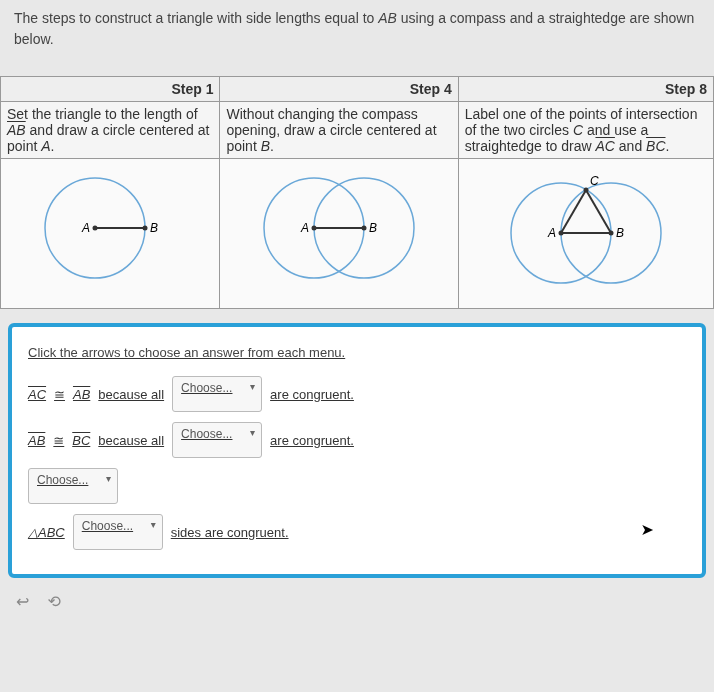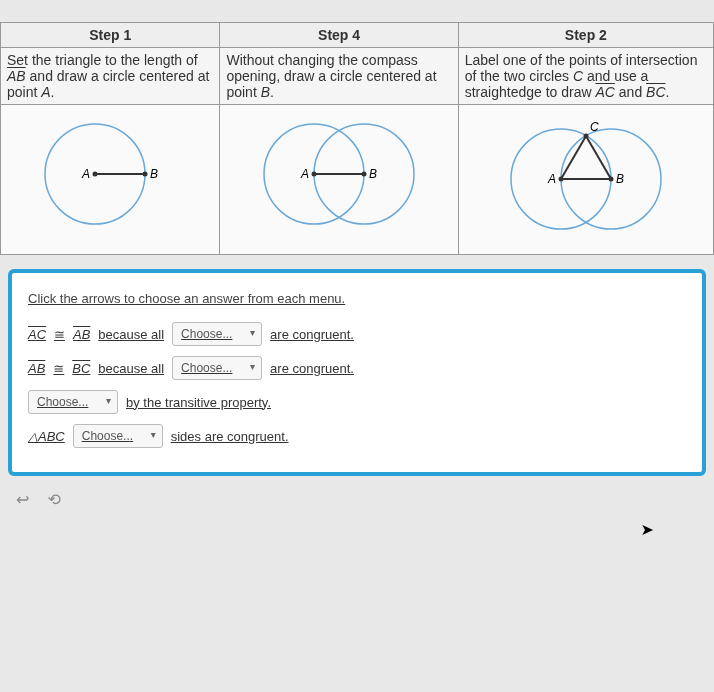--- a/index.html
+++ b/index.html
@@ -25,21 +25,21 @@
       border-collapse: collapse;
       background: #f5f5f5;
     }
     table.steps th, table.steps td {
       border: 1px solid #999;
       padding: 4px 6px;
       vertical-align: top;
       font-size: 14px;
     }
     table.steps th {
-      text-align: center;
+      text-align: right;
       font-weight: bold;
       background: #eee;
     }
     .diagram-cell {
       height: 150px;
       text-align: center;
       vertical-align: middle;
       background: #fafafa;
     }
     .answer-panel {
@@ -59,21 +59,21 @@
       display: flex;
       align-items: center;
       gap: 8px;
       font-size: 13px;
       margin-bottom: 10px;
       flex-wrap: wrap;
     }
     .dropdown {
       border: 1px solid #bbb;
       background: #f7f7f7;
-      padding: 4px 22px 4px 8px;
+      padding: 4px 22px 16px 8px;
       border-radius: 3px;
       font-size: 12px;
       color: #555;
       position: relative;
       cursor: pointer;
       min-width: 90px;
     }
     .dropdown::after {
       content: "▾";
       position: absolute;
@@ -94,28 +94,31 @@
       top: 520px;
       font-size: 16px;
       color: #000;
     }
     svg { display: block; margin: 0 auto; }
   </style>
 </head>
 <body>
 
 <div class="instructions">
+  <p>
+    <span>The steps to construct a triangle with side lengths equal to </span><span class="italic-var">AB</span><span> using a compass and a straightedge are shown below.</span>
+  </p>
 </div>
 
 <table class="steps">
   <tbody>
       <tr>
     <th>Step 1</th>
     <th>Step 4</th>
-    <th>Step 2</th>
+    <th>Step 8</th>
   </tr>
   <tr>
     <td>
       <span>Set the triangle to the length of </span><span class="overline">AB</span><span> and draw a circle centered at point </span><span class="italic-var">A</span><span>.</span>
     </td>
     <td>
       <span>Without changing the compass opening, draw a circle centered at point </span><span class="italic-var">B</span><span>.</span>
     </td>
     <td>
       <span>Label one of the points of intersection of the two circles </span><span class="italic-var">C</span><span> and use a straightedge to draw </span><span class="overline">AC</span><span> and </span><span class="overline">BC</span><span>.</span>
@@ -178,21 +181,20 @@
     <span class="overline">AB</span>
     <span>≅</span>
     <span class="overline">BC</span>
     <span>because all</span>
     <span class="dropdown">Choose...</span>
     <span>are congruent.</span>
   </div>
 
   <div class="proof-line">
     <span class="dropdown">Choose...</span>
-    <span>by the transitive property.</span>
   </div>
 
   <div class="proof-line">
     <span class="italic-var">△ABC</span>
     <span class="dropdown">Choose...</span>
     <span>sides are congruent.</span>
   </div>
 </div>
 
 <div class="footer-icons">

